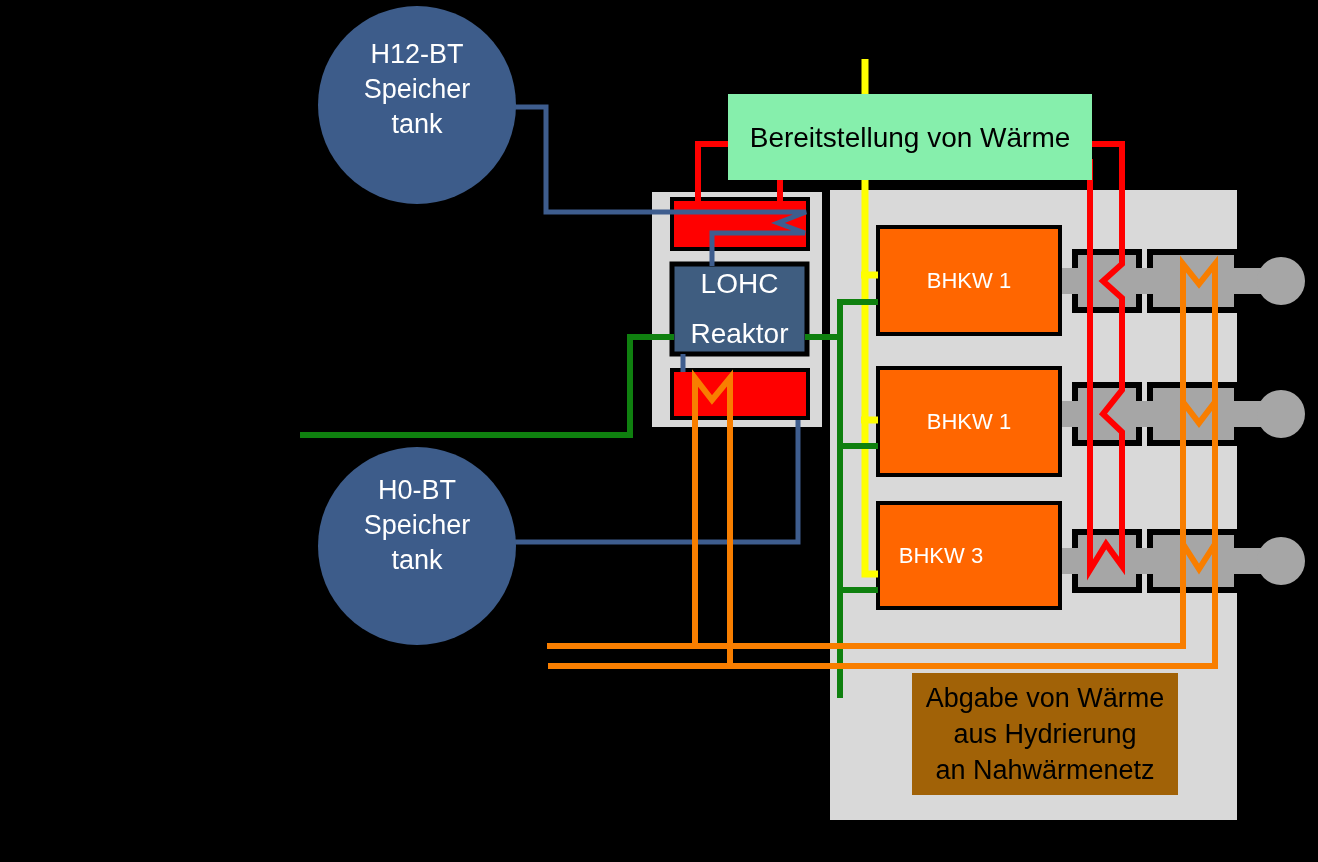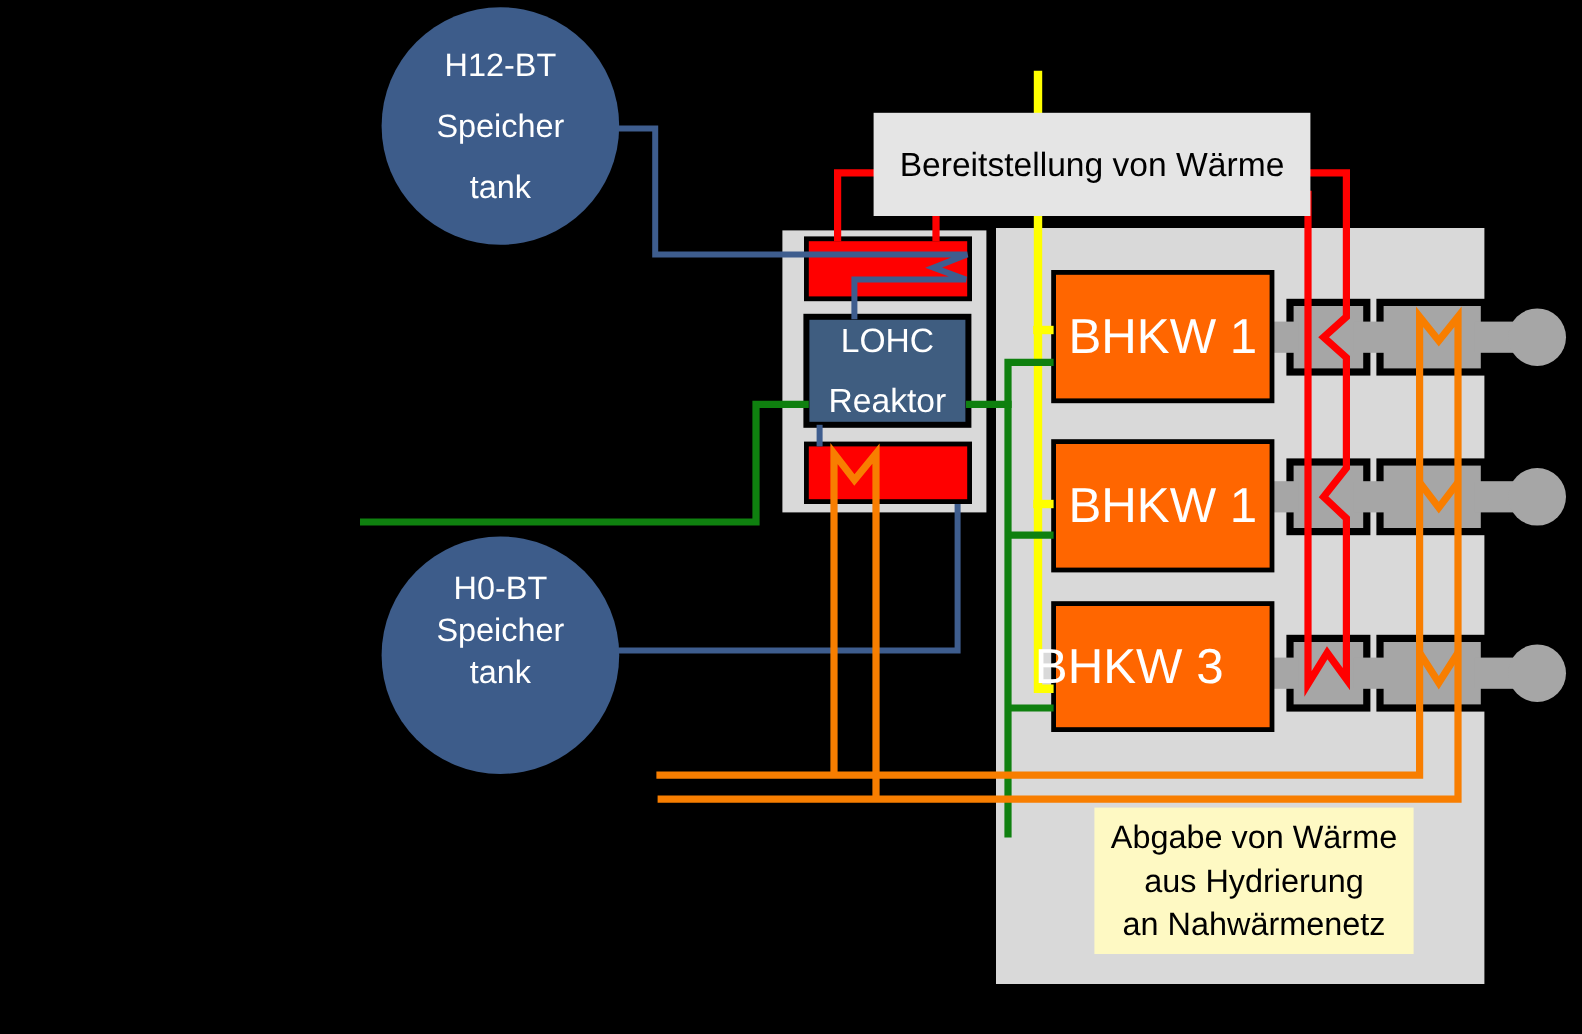--- a/index.html
+++ b/index.html
@@ -3,23 +3,23 @@
 <meta charset="utf-8">
 <style>
   html,body{margin:0;padding:0;background:#000;}
   #stage{position:relative;width:1318px;height:862px;background:#000;overflow:hidden;
          font-family:"Liberation Sans",sans-serif;}
   #stage svg{position:absolute;left:0;top:0;}
   .overlay{position:absolute;display:flex;flex-direction:column;align-items:center;
            justify-content:center;text-align:center;}
   .tank-text{color:#fff;font-size:27px;line-height:35px;}
   .lohc-text{color:#fff;font-size:28px;line-height:38px;gap:12px;}
-  .bhkw-text{color:#fff;font-size:41px;line-height:33px;}
-  .note{background:#e5e5e5;color:#000;font-size:28px;line-height:37px;}
-  .note2{background:#fef9c3;color:#000;font-size:27px;line-height:36px;}
+  .bhkw-text{color:#fff;font-size:22px;line-height:33px;}
+  .note{background:#86efac;color:#000;font-size:28px;line-height:37px;}
+  .note2{background:#a16207;color:#000;font-size:27px;line-height:36px;}
 </style>
 </head>
 <body>
 
 <div id="stage">
   <svg width="1318" height="862" viewBox="0 0 1318 862">
 
     <rect x="652" y="192" width="170" height="235" fill="#D9D9D9"></rect>
     <rect x="830" y="190" width="407" height="630" fill="#D9D9D9"></rect>
 
@@ -69,21 +69,21 @@
 
     <polyline points="695,648 695,378 712,400 730,378 730,668" fill="none" stroke="#F87E00" stroke-width="6"></polyline>
     <polyline points="547,646 1183,646 1183,264 1199,284 1215,264 1215,666 548,666" fill="none" stroke="#F87E00" stroke-width="6"></polyline>
     <polyline points="1183,402 1199,423 1215,402" fill="none" stroke="#F87E00" stroke-width="6"></polyline>
     <polyline points="1183,544 1199,569 1215,544" fill="none" stroke="#F87E00" stroke-width="6"></polyline>
 
     <circle cx="417" cy="105" r="99" fill="#3D5C8A"></circle>
     <circle cx="417" cy="546" r="99" fill="#3D5C8A"></circle>
   </svg>
 
-  <div class="overlay tank-text" style="left:317px;top:48px;width:200px;height:114px;gap:16px;">
+  <div class="overlay tank-text" style="left:317px;top:32px;width:200px;height:114px;">
     <span>H12-BT</span>
     <span>Speicher</span>
     <span>tank</span>
   </div>
 
   <div class="overlay tank-text" style="left:317px;top:468px;width:200px;height:114px;">
     <span>H0-BT</span>
     <span>Speicher</span>
     <span>tank</span>
   </div>

